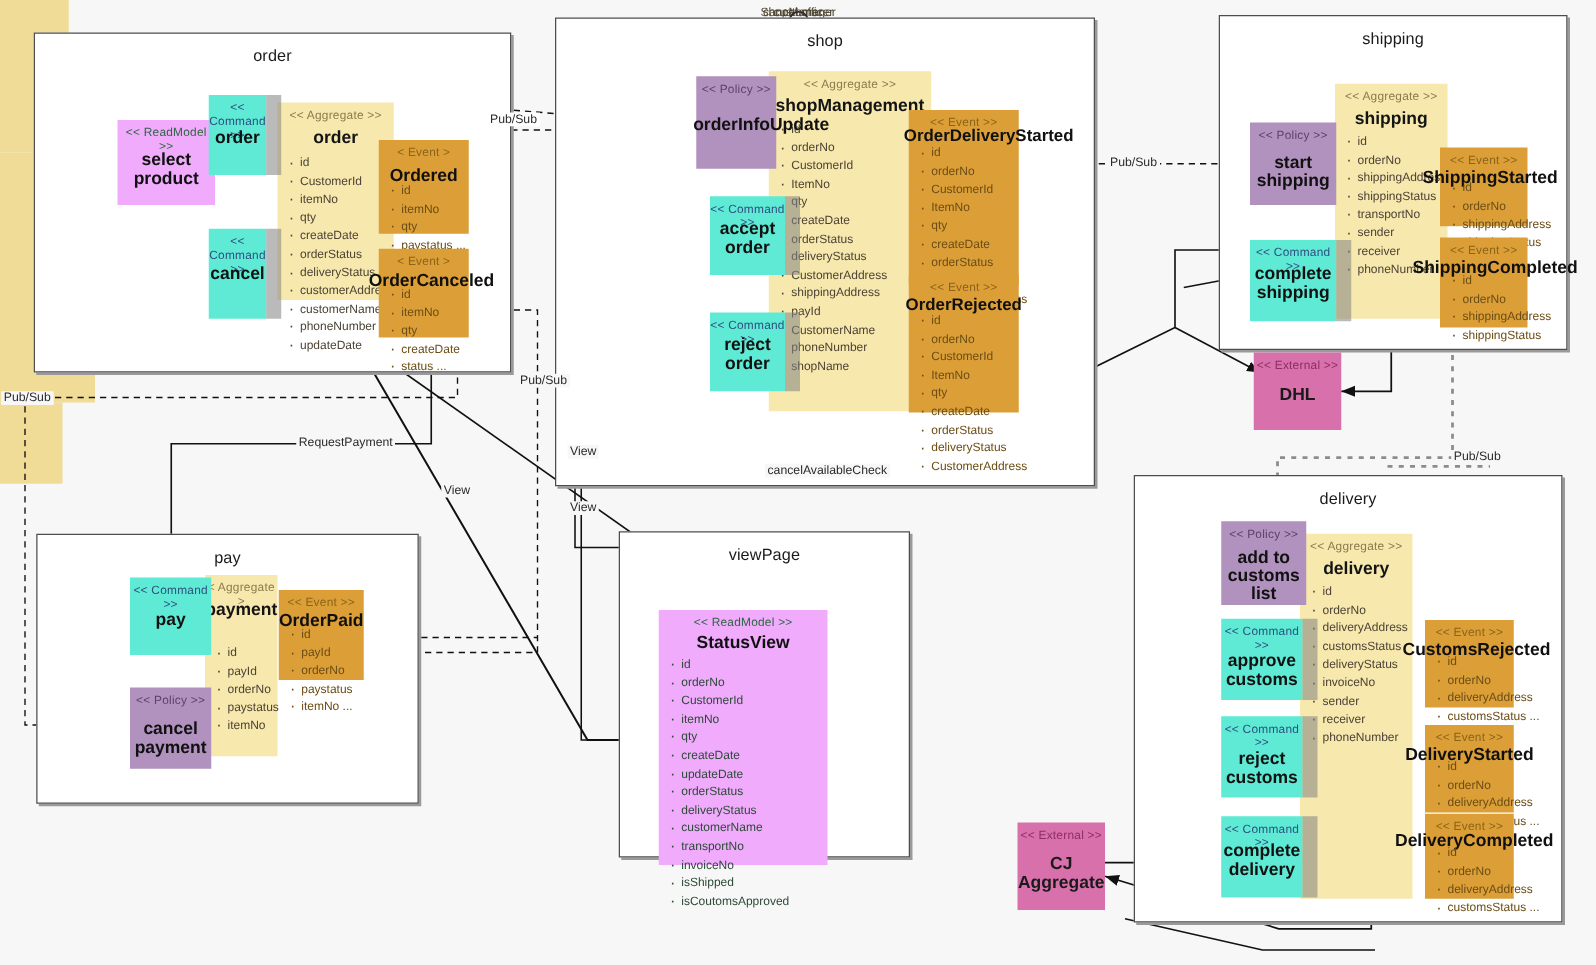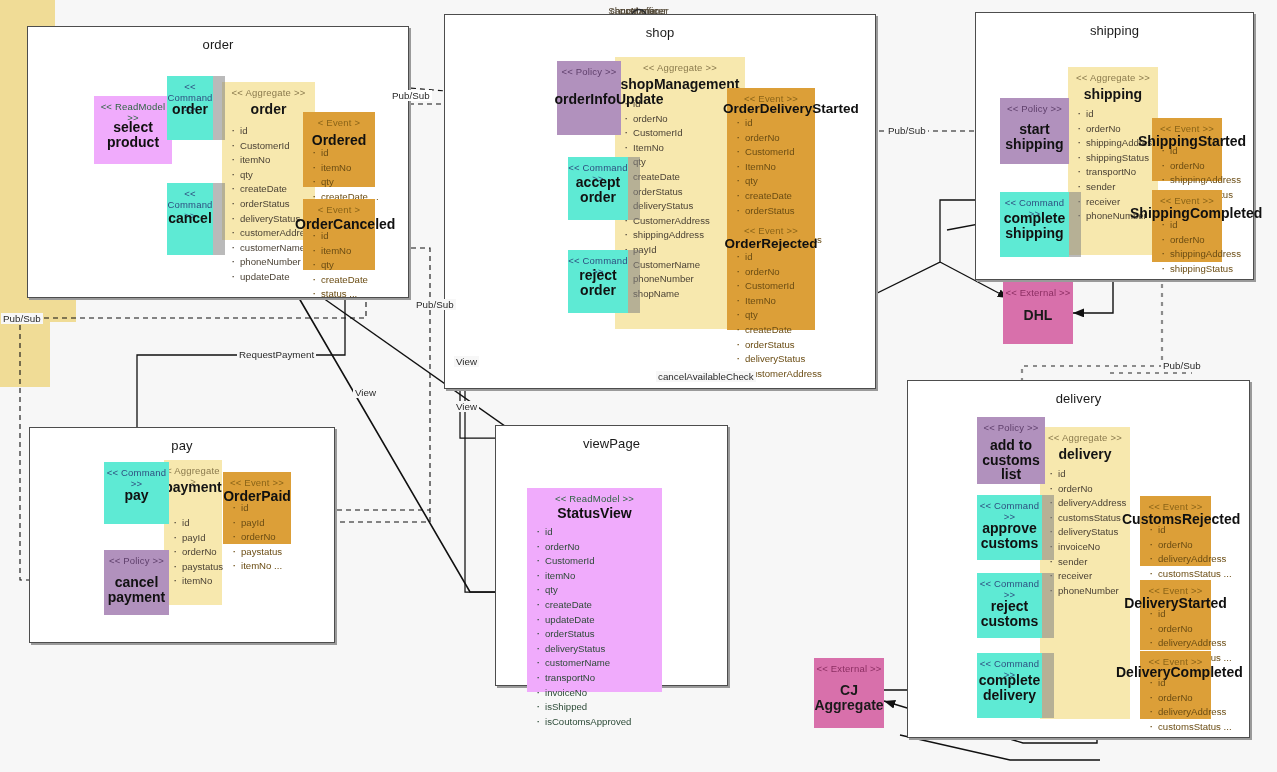--- a/index.html
+++ b/index.html
@@ -258,21 +258,21 @@
     </ul>
 </div>
 
 <div class="card event" style="left:303px; top:112px; width:72px; height:75px;">
   <div class="stereo">&lt; Event  &gt;</div>
   <div class="name" style="top:21px">Ordered</div>
   <ul style="top:34px">
       <li>id</li>
       <li>itemNo</li>
       <li>qty</li>
-      <li>createDate ...</li>
+      <li>paystatus ...</li>
     </ul>
 </div>
 
 <div class="card event" style="left:303px; top:199px; width:72px; height:71px;">
   <div class="stereo">&lt; Event  &gt;</div>
   <div class="name" style="top:18px">OrderCanceled</div>
   <ul style="top:30px">
       <li>id</li>
       <li>itemNo</li>
       <li>qty</li>
@@ -582,13 +582,13 @@
 
 <div class="elabel onwhite" style="left:390px; top:90px;">Pub/Sub</div>
 <div class="elabel" style="left:886px; top:125px;">Pub/Sub</div>
 <div class="elabel" style="left:1px; top:313px;">Pub/Sub</div>
 <div class="elabel" style="left:414px; top:299px;">Pub/Sub</div>
 <div class="elabel" style="left:1161px; top:360px;">Pub/Sub</div>
 <div class="elabel" style="left:237px; top:349px;">RequestPayment</div>
 <div class="elabel" style="left:353px; top:387px;">View</div>
 <div class="elabel" style="left:454px; top:356px;">View</div>
 <div class="elabel" style="left:454px; top:401px;">View</div>
-<div class="elabel" style="left:612px; top:371px;margin-left:44px;">cancelAvailableCheck</div>
+<div class="elabel" style="left:612px; top:371px;">cancelAvailableCheck</div>
 
 </body></html>

